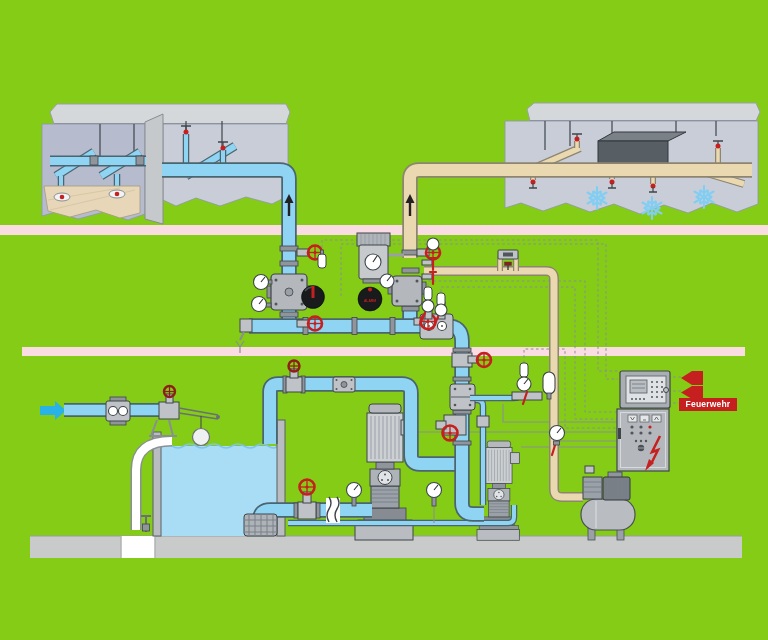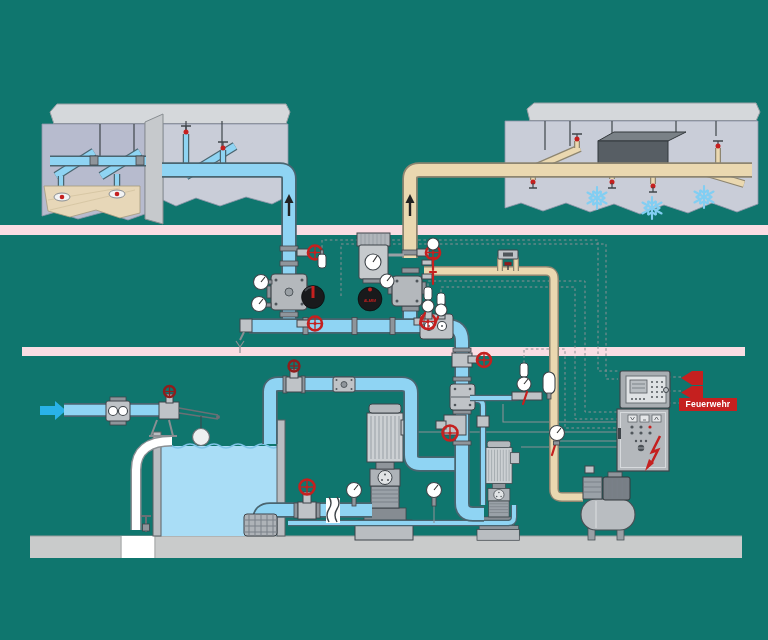--- a/index.html
+++ b/index.html
@@ -1,16 +1,16 @@
 <!DOCTYPE html>
 <html style="--pipe-water: #8fd4f3; --pipe-water-edge: #4a6570; --pipe-air: #ead8b0; --pipe-air-edge: #8d8570; --tank-water: #a9ddf6; --accent-red: #c5201f; --dark-red: #8f1d1c; --floor-band: #f9dde3; --ground: #c9cbcb; --slab: #d5d8db; --zone-left: #b7bbce; --zone-right: #c9cdd8; --ceiling-panel: #e7d7b8; --snowflake: #82cef2; --wire: #8b9094; --metal: #bfc3c7; --metal-dark: #8f959b; --gong: #191a1c; --panel-body: #a9aeb2; --inlet-arrow: #29b2e8;"><head>
 <meta charset="utf-8">
 <style>
   html,body{margin:0;padding:0;background:#fff;font-family:"Liberation Sans",sans-serif;}
-  #stage{position:relative;width:768px;height:640px;background:#0f766e;overflow:hidden;}
+  #stage{position:relative;width:768px;height:640px;background:#84cc16;overflow:hidden;}
   #schematic{position:absolute;left:0;top:0;}
   .pipeO{fill:none;stroke:var(--pipe-water-edge,#4a6570);stroke-linejoin:round;}
   .pipeI{fill:none;stroke:var(--pipe-water,#8fd4f3);stroke-linejoin:round;}
   .airO{fill:none;stroke:var(--pipe-air-edge,#8d8570);stroke-linejoin:round;}
   .airI{fill:none;stroke:var(--pipe-air,#ead8b0);stroke-linejoin:round;}
   .metal{fill:var(--metal,#bfc3c7);stroke:#3f454a;stroke-width:1;}
   .metalD{fill:var(--metal-dark,#8f959b);stroke:#3f454a;stroke-width:0.8;}
   .gauge{fill:#ffffff;stroke:#3f454a;stroke-width:1.1;}
   .hw{fill:none;stroke:var(--accent-red,#c5201f);stroke-width:2.6;}
   .hwS{stroke:var(--accent-red,#c5201f);stroke-width:1.3;}

